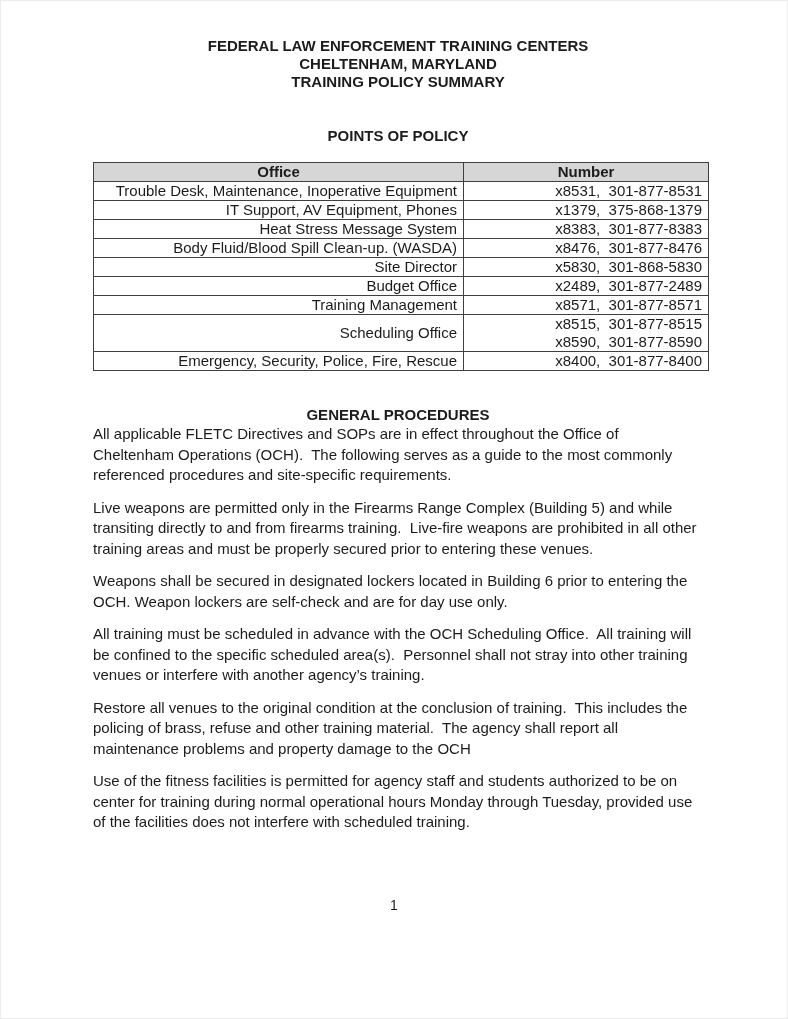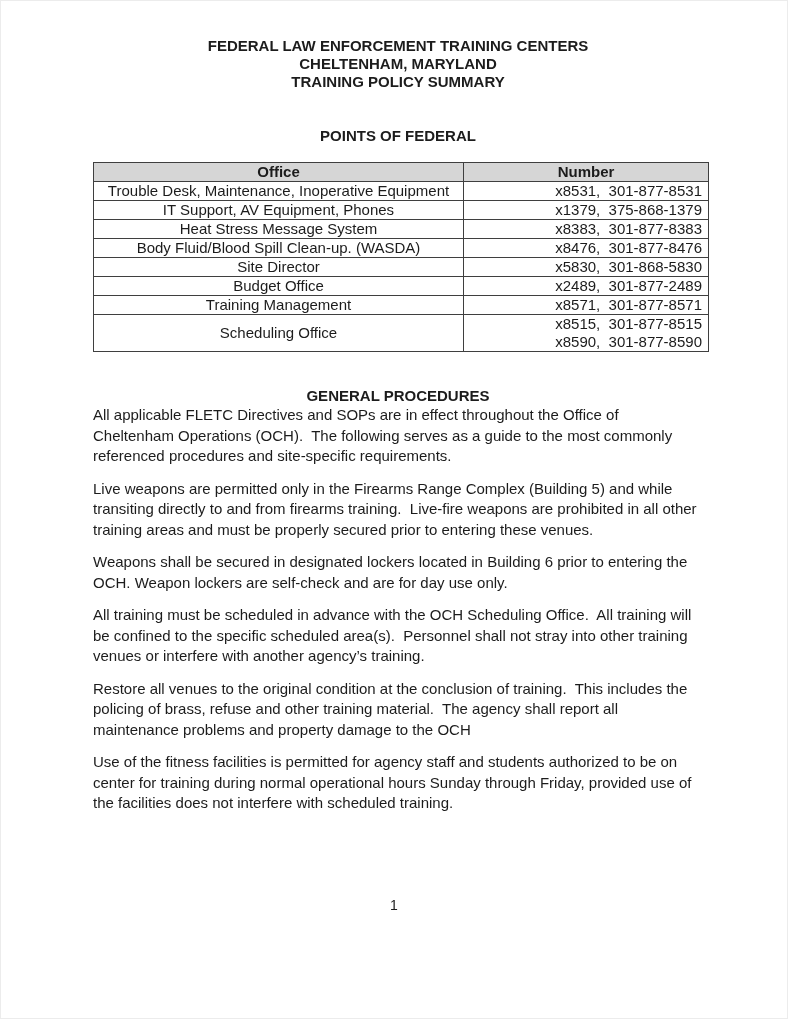--- a/index.html
+++ b/index.html
@@ -57,21 +57,21 @@
     height: 18px;
     vertical-align: middle;
     overflow: hidden;
   }
   .contacts-table th {
     background: var(--header-bg);
     font-weight: bold;
   }
   .contacts-table col.office-col { width: 370px; }
   .contacts-table col.number-col { width: 245px; }
-  .office-cell { text-align: center; margin-top: 12px; }
+  .office-cell { text-align: right; margin-top: 12px; }
   .number-cell { text-align: right; white-space: pre; }
   .gp-heading {
     margin-top: 35px;
   }
   .paragraphs p {
     margin: 0 0 12px 0;
     font-size: 15px;
     line-height: 20.5px;
     white-space: pre-wrap;
   }
@@ -89,21 +89,21 @@
 
 <div class="page">
   <div class="content">
 
     <div class="title-block">
       <div>FEDERAL LAW ENFORCEMENT TRAINING CENTERS</div>
       <div>CHELTENHAM, MARYLAND</div>
       <div>TRAINING POLICY SUMMARY</div>
     </div>
 
-    <div class="section-heading poc-heading">POINTS OF FEDERAL</div>
+    <div class="section-heading poc-heading">POINTS OF POLICY</div>
 
     <table class="contacts-table">
       <colgroup>
         <col class="office-col">
         <col class="number-col">
       </colgroup>
       <thead>
         <tr>
           <th>Office</th>
           <th>Number</th>
@@ -135,30 +135,34 @@
             <td class="number-cell"><div>x2489,  301-877-2489</div></td>
           </tr>
           <tr>
             <td class="office-cell">Training Management</td>
             <td class="number-cell"><div>x8571,  301-877-8571</div></td>
           </tr>
           <tr>
             <td class="office-cell">Scheduling Office</td>
             <td class="number-cell"><div>x8515,  301-877-8515</div><div>x8590,  301-877-8590</div></td>
           </tr>
+          <tr>
+            <td class="office-cell">Emergency, Security, Police, Fire, Rescue</td>
+            <td class="number-cell"><div>x8400,  301-877-8400</div></td>
+          </tr>
         </tbody>
     </table>
 
     <div class="section-heading gp-heading">GENERAL PROCEDURES</div>
 
     <div class="paragraphs" id="paragraphs">
         <p>All applicable FLETC Directives and SOPs are in effect throughout the Office of Cheltenham Operations (OCH).  The following serves as a guide to the most commonly referenced procedures and site-specific requirements.</p>
         <p>Live weapons are permitted only in the Firearms Range Complex (Building 5) and while transiting directly to and from firearms training.  Live-fire weapons are prohibited in all other training areas and must be properly secured prior to entering these venues.</p>
         <p>Weapons shall be secured in designated lockers located in Building 6 prior to entering the OCH. Weapon lockers are self-check and are for day use only.</p>
         <p>All training must be scheduled in advance with the OCH Scheduling Office.  All training will be confined to the specific scheduled area(s).  Personnel shall not stray into other training venues or interfere with another agency’s training.</p>
         <p>Restore all venues to the original condition at the conclusion of training.  This includes the policing of brass, refuse and other training material.  The agency shall report all maintenance problems and property damage to the OCH</p>
-        <p>Use of the fitness facilities is permitted for agency staff and students authorized to be on center for training during normal operational hours Sunday through Friday, provided use of the facilities does not interfere with scheduled training.</p>
+        <p>Use of the fitness facilities is permitted for agency staff and students authorized to be on center for training during normal operational hours Monday through Tuesday, provided use of the facilities does not interfere with scheduled training.</p>
       </div>
 
   </div>
 
   <div class="page-number">1</div>
 </div>
 
 </body></html>

